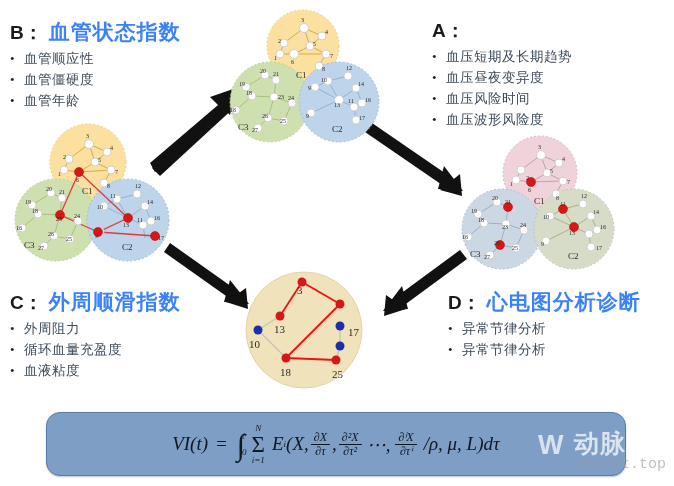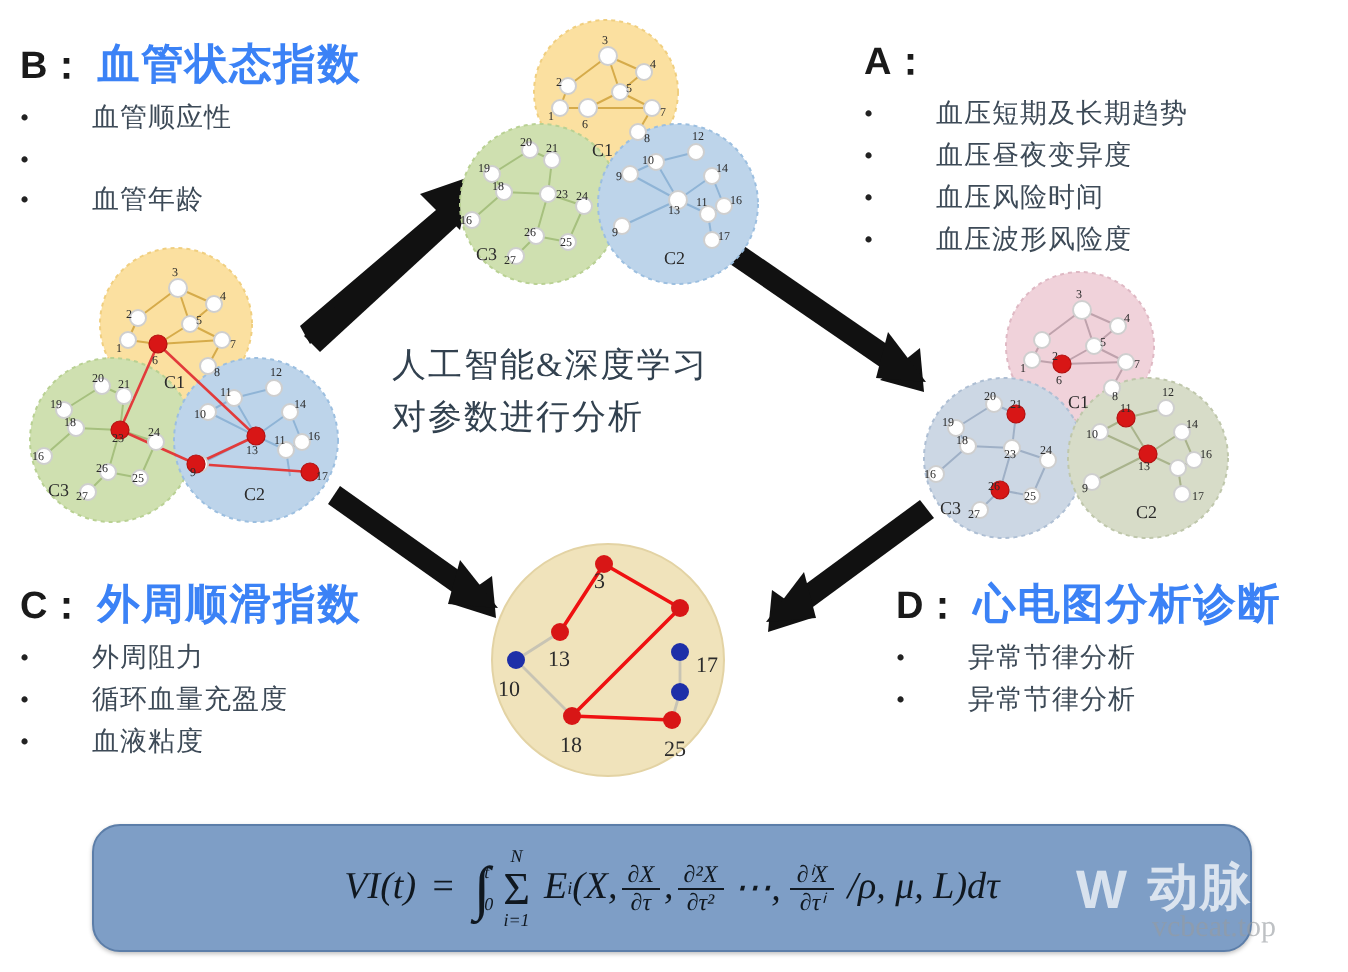--- a/index.html
+++ b/index.html
@@ -29,21 +29,21 @@
   .bullets{margin-top:3px;}
   .bullet{
     display:flex;align-items:flex-start;
     font-size:13.5px;color:#3d4a57;line-height:1.55;
     font-family:"Liberation Serif", serif;
   }
   .bullet .dot{
     width:14px;flex:0 0 14px;color:#222;font-size:13px;line-height:1.55;
     text-align:left;
   }
-  .bullet .btxt{margin-left:22px;letter-spacing:.5px;}
+  .bullet .btxt{letter-spacing:.5px;}
 
   
   .center-caption{
     position:absolute;left:196px;top:170px;
     font-size:17px;color:#32414f;line-height:1.5;
     font-family:"Liberation Serif", serif;letter-spacing:1px;
   }
 
   
   .formula-box{
@@ -73,21 +73,21 @@
                  margin-left:-3px;}
   sub.isub{font-size:9px;}
 
   
   .watermark{position:absolute;left:538px;top:424px;width:136px;height:62px;
              pointer-events:none;}
   .wm-cn{position:absolute;left:36px;top:3px;font-size:25px;font-weight:bold;
          color:rgba(255,255,255,.72);font-family:"Liberation Sans", sans-serif;
          letter-spacing:1px;}
   .wm-en{position:absolute;left:38px;top:32px;font-size:15px;
-         color:rgba(150,155,160,.62);font-family:Liberation Serif, serif;}
+         color:rgba(150,155,160,.62);font-family:Liberation Mono, monospace;}
   .wm-logo{position:absolute;left:0px;top:6px;width:34px;height:34px;
            color:rgba(255,255,255,.70);font-size:27px;font-weight:bold;
            font-family:"Liberation Sans", sans-serif;}
 
   
   svg.graph{position:absolute;overflow:visible;}
   .nlabel{font-family:"Liberation Serif", serif;fill:#2b2b2b;}
   .clabel{font-family:"Liberation Serif", serif;fill:#2b2b2b;font-size:9px;}
 </style>
 </head>
@@ -100,20 +100,21 @@
       <span class="head-letter">B：</span>
       <span class="head-title">血管状态指数</span>
     </div>
     <div class="bullets">
       <div class="bullet">
         <span class="dot">•</span>
         <span class="btxt">血管顺应性</span>
       </div>
       <div class="bullet">
         <span class="dot">•</span>
+        <span class="btxt">血管僵硬度</span>
       </div>
       <div class="bullet">
         <span class="dot">•</span>
         <span class="btxt">血管年龄</span>
       </div>
     </div>
   </div>
 
   <div class="section" style="left:432px;top:18px;">
     <div class="head-line">
@@ -170,24 +171,20 @@
         <span class="dot">•</span>
         <span class="btxt">异常节律分析</span>
       </div>
       <div class="bullet">
         <span class="dot">•</span>
         <span class="btxt">异常节律分析</span>
       </div>
     </div>
   </div>
 
-  <div class="center-caption">
-    <div>人工智能&amp;深度学习</div>
-    <div>对参数进行分析</div>
-  </div>
 
   <svg class="graph" style="left:0;top:0;width:674px;height:486px;">
 
     <g>
       <path d="M150,163 L218,105 L210,97 L236,88 L230,115 L222,107 L155,172 Z" fill="#111111"></path>
       <path d="M152,168 L228,97 L236,106 L160,176 Z" fill="#111111"></path>
     </g>
 
     <g>
       <path d="M372,123 L455,180 L448,189 L365,132 Z" fill="#111111"></path>

